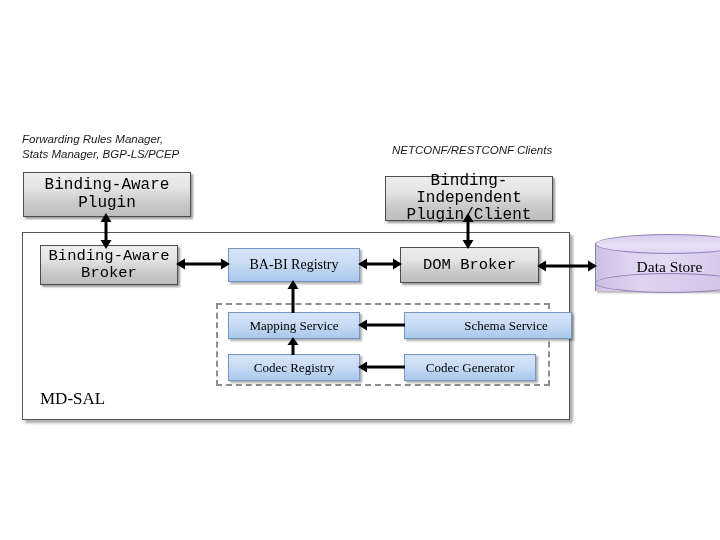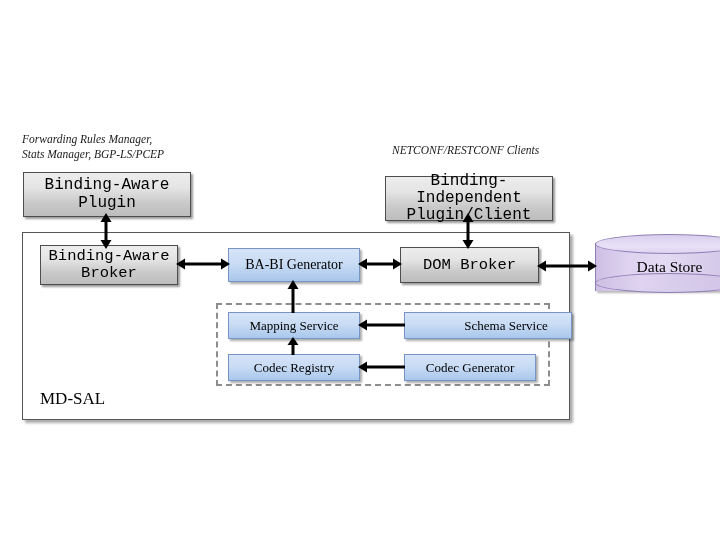--- a/index.html
+++ b/index.html
@@ -6,21 +6,21 @@
   body{
     width:720px;height:540px;background:#ffffff;
     font-family:"Liberation Serif", serif;
     overflow:hidden;position:relative;
   }
   #stage{position:absolute;left:0;top:0;width:720px;height:540px;}
 
   
   .annot{
     position:absolute;
-    font-family:Liberation Serif, serif;
+    font-family:Liberation Sans, sans-serif;
     font-style:italic;
     font-size:11.5px;
     color:#1a1a1a;
     line-height:15px;
     white-space:pre;
   }
 
   
   .gbox{
     position:absolute;
@@ -112,21 +112,21 @@
 
   <div id="mdsal" style="left:22px;top:232px;width:546px;height:186px;"></div>
 
   <div id="mdsal-label" style="left:40px;top:389px;">MD-SAL</div>
 
   <div id="dashgroup" style="left:216px;top:303px;width:330px;height:79px;"></div>
 
 
   <div class="gbox" id="ba-broker" style="left:40px;top:245px;width:136px;height:38px;font-size:15.5px;">Binding-Aware<br>Broker</div>
 
-  <div class="bbox" id="babi-connector" style="left:228px;top:248px;width:130px;height:32px;font-size:14px;">BA-BI Generator</div>
+  <div class="bbox" id="babi-connector" style="left:228px;top:248px;width:130px;height:32px;font-size:14px;">BA-BI Registry</div>
 
   <div class="gbox" id="dom-broker" style="left:400px;top:247px;width:137px;height:34px;font-size:15.5px;">DOM Broker</div>
 
   <div id="datastore" style="left:595px;top:234px;width:103px;height:66px;padding-left:46px;">
     <div class="cyl-body"></div>
     <div class="cyl-bottom"></div>
     <div class="cyl-top"></div>
     <div class="cyl-label">Data Store</div>
   </div>
 

